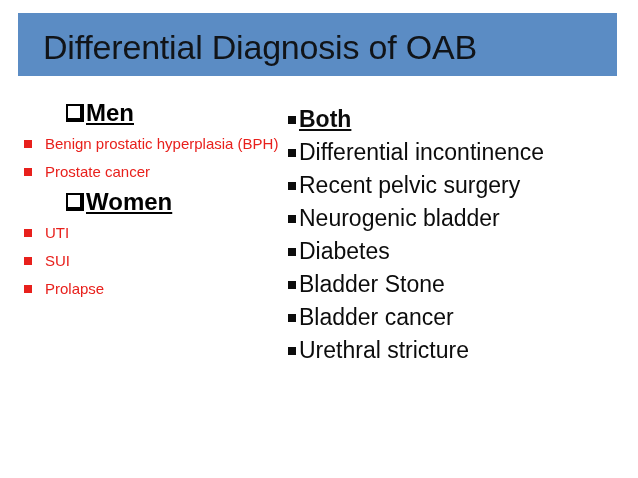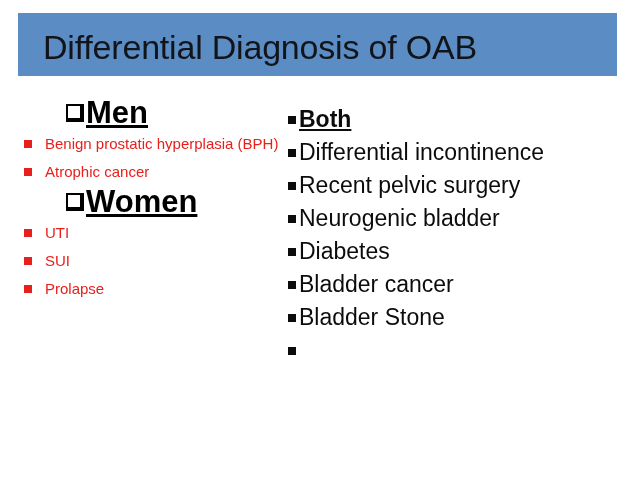--- a/index.html
+++ b/index.html
@@ -64,21 +64,21 @@
     left: 288px;
     top: 30px;
     width: 344px;
   }
 
   
   .lheading {
     display: flex;
     align-items: flex-start;
     color: #000000;
-    font-size: 31px;
+    font-size: 24px;
     line-height: 30px;
     font-weight: bold;
     margin: 0 0 3px 0;
     padding-left: 48px;
   }
   .lheading .box-bullet {
     flex: 0 0 auto;
     width: 18px;
     height: 18px;
     margin-top: 6px;
@@ -158,21 +158,21 @@
         <span class="box-bullet"></span>
         <span class="htext">Men</span>
       </div>
 
       <div class="litem">
         <span class="sq-bullet"></span>
         <span class="itext">Benign prostatic hyperplasia (BPH)</span>
       </div>
       <div class="litem">
         <span class="sq-bullet"></span>
-        <span class="itext">Atrophic cancer</span>
+        <span class="itext">Prostate cancer</span>
       </div>
 
       <div class="lheading" style="margin-top:2px;text-align:center;">
         <span class="box-bullet"></span>
         <span class="htext">Women</span>
       </div>
 
       <div class="litem">
         <span class="sq-bullet"></span>
         <span class="itext">UTI</span>
@@ -206,26 +206,27 @@
       <div class="ritem">
         <span class="sq-bullet-b"></span>
         <span class="rtext">Neurogenic bladder</span>
       </div>
       <div class="ritem">
         <span class="sq-bullet-b"></span>
         <span class="rtext">Diabetes</span>
       </div>
       <div class="ritem">
         <span class="sq-bullet-b"></span>
+        <span class="rtext">Bladder Stone</span>
+      </div>
+      <div class="ritem">
+        <span class="sq-bullet-b"></span>
         <span class="rtext">Bladder cancer</span>
       </div>
       <div class="ritem">
         <span class="sq-bullet-b"></span>
-        <span class="rtext">Bladder Stone</span>
-      </div>
-      <div class="ritem">
-        <span class="sq-bullet-b"></span>
+        <span class="rtext">Urethral stricture</span>
       </div>
 
     </div>
 
   </div>
 </div>
 
 </body></html>

